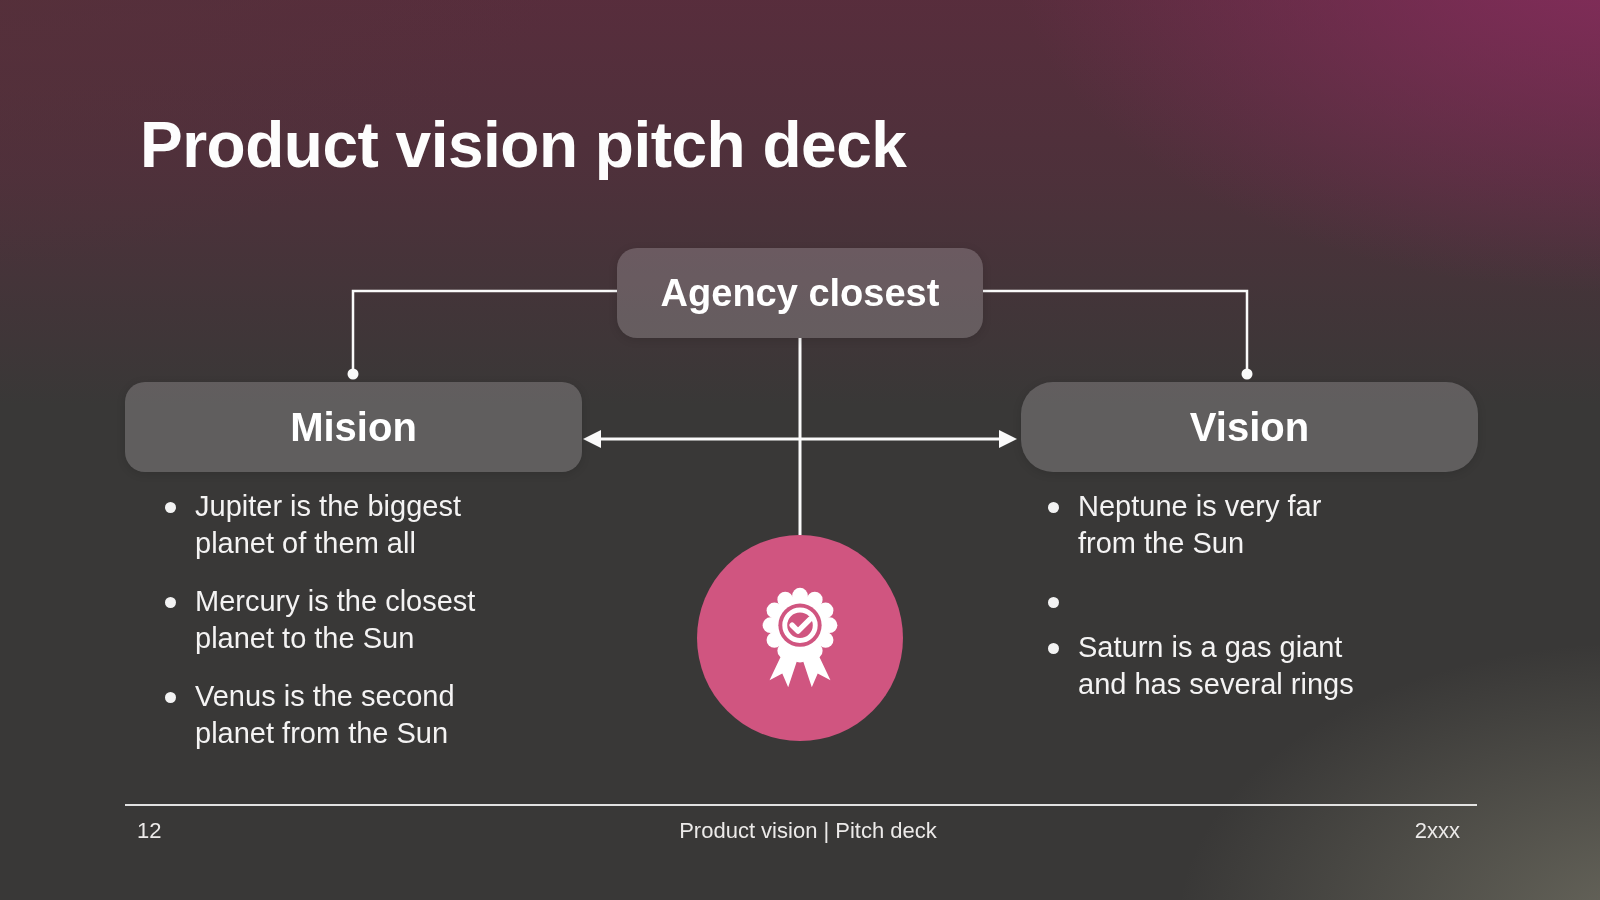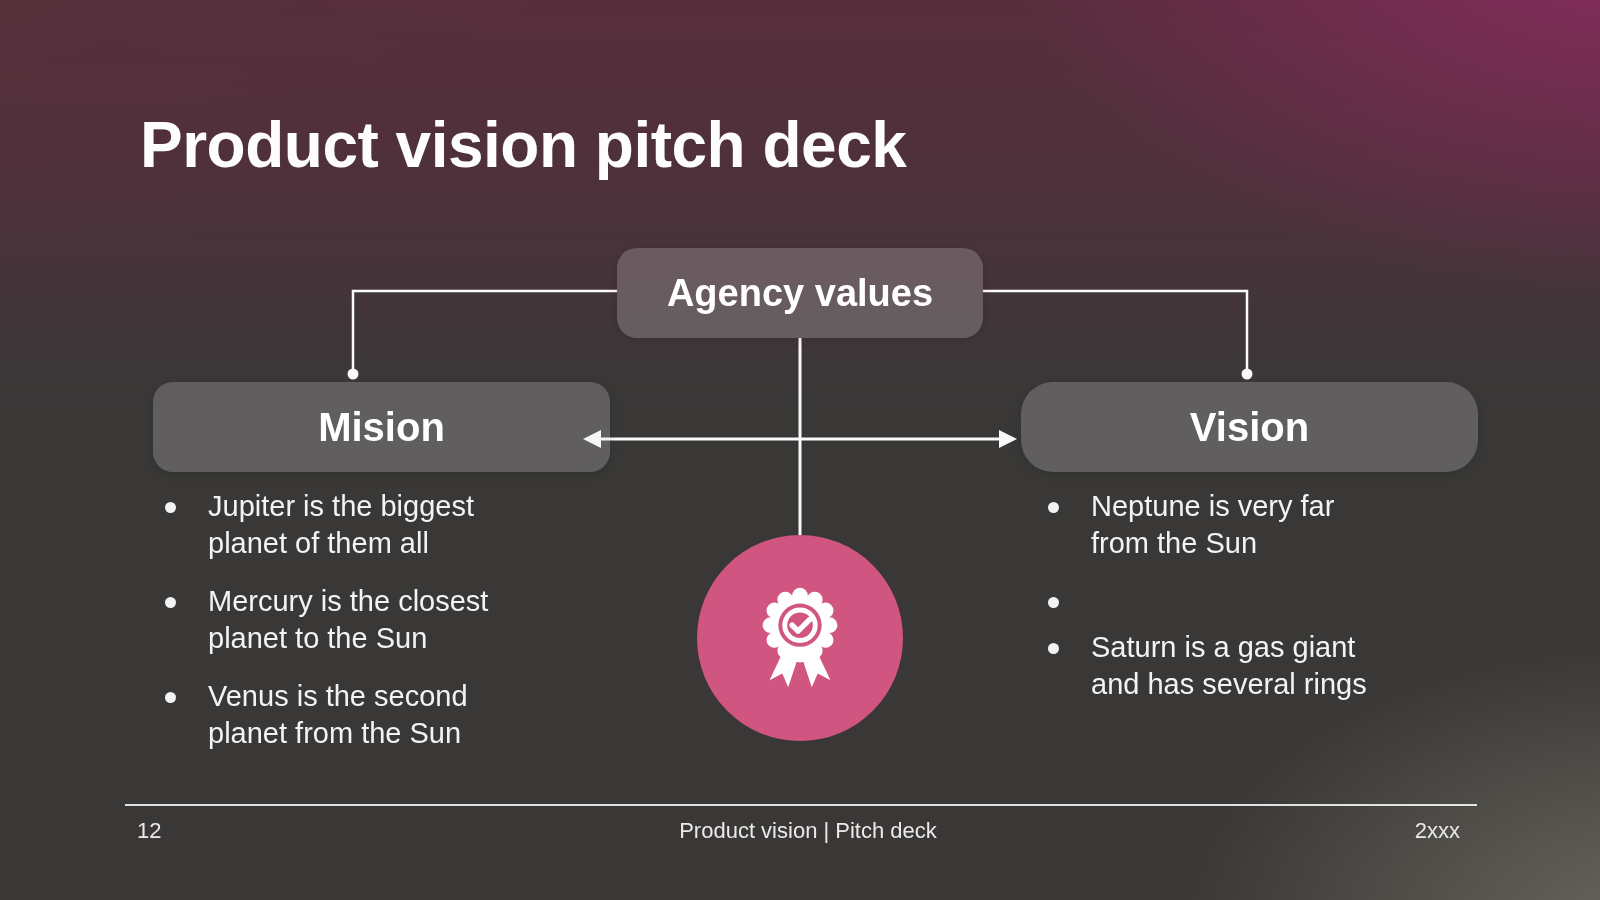--- a/index.html
+++ b/index.html
@@ -24,32 +24,32 @@
   }
   svg.connectors{position:absolute;left:0;top:0;pointer-events:none;}
   .node{
     position:absolute;
     background:rgba(236,233,235,0.22);
     border-radius:20px;
     display:flex;align-items:center;justify-content:center;
     box-shadow:0 2px 10px rgba(0,0,0,0.12);
   }
   .node-root{left:617px;top:248px;width:366px;height:90px;}
-  .node-left{left:125px;top:382px;width:457px;height:90px;margin-left:28px;}
+  .node-left{left:125px;top:382px;width:457px;height:90px;}
   .node-right{left:1021px;top:382px;width:457px;height:90px;border-radius:32px;}
   .node-label{font-weight:700;color:#fff;}
   .node-root .node-label{font-size:38px;}
   .node-left .node-label,.node-right .node-label{font-size:40px;}
   .bullets{position:absolute;top:488px;width:430px;}
   .bullets-left{left:165px;}
   .bullets-right{left:1048px;}
   .b-item{display:flex;align-items:flex-start;margin-bottom:21px;}
   .b-dot{flex:0 0 auto;width:11px;height:11px;border-radius:50%;background:#f3f3f3;margin-top:14px;}
   .b-text{
-    margin-left:32px;font-size:29px;line-height:37px;color:#f4f3f3;
+    margin-left:19px;font-size:29px;line-height:37px;color:#f4f3f3;
     white-space:pre-line;
   }
   .badge-circle{
     position:absolute;left:697px;top:535px;width:206px;height:206px;border-radius:50%;
     display:flex;align-items:center;justify-content:center;
   }
   .footer-line{
     position:absolute;left:125px;top:804px;width:1352px;height:2px;
     background:rgba(255,255,255,0.85);
   }
@@ -74,21 +74,21 @@
     </g>
     <g fill="#fafafa">
       <circle cx="353" cy="374" r="5.5"></circle>
       <circle cx="1247" cy="374" r="5.5"></circle>
       <polygon points="583,439 601,430 601,448"></polygon>
       <polygon points="1017,439 999,430 999,448"></polygon>
     </g>
   </svg>
 
   <div class="node node-root">
-    <span class="node-label">Agency values</span>
+    <span class="node-label">Agency closest</span>
   </div>
 
   <div class="node node-left">
     <span class="node-label">Mision</span>
   </div>
 
   <div class="node node-right">
     <span class="node-label">Vision</span>
   </div>
 

